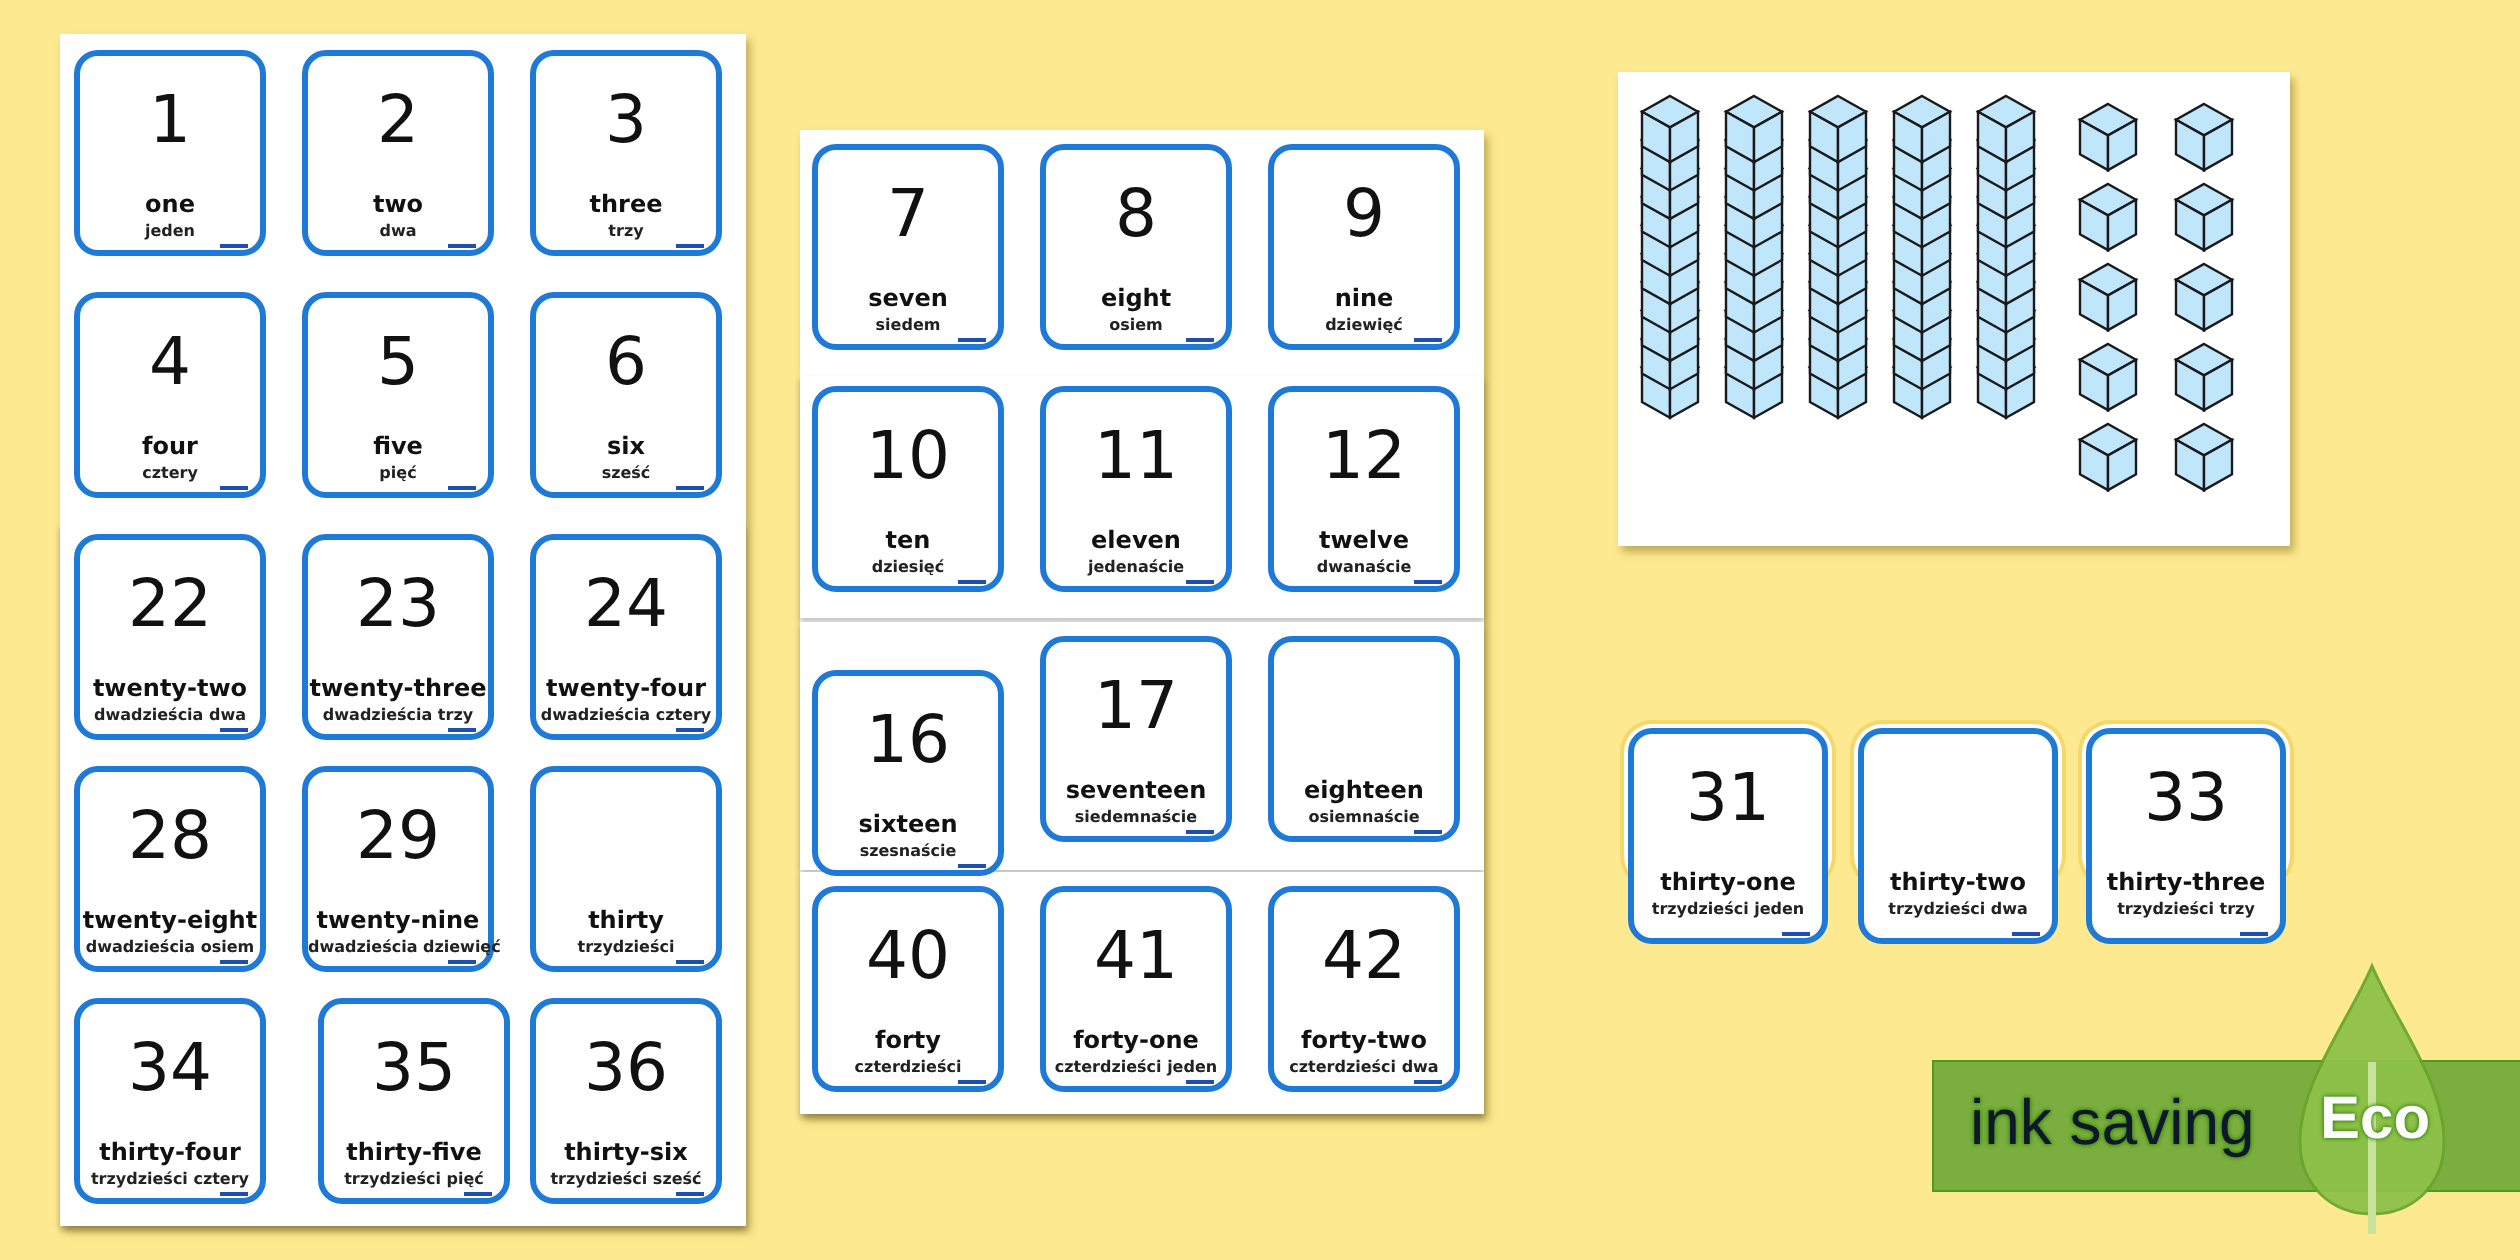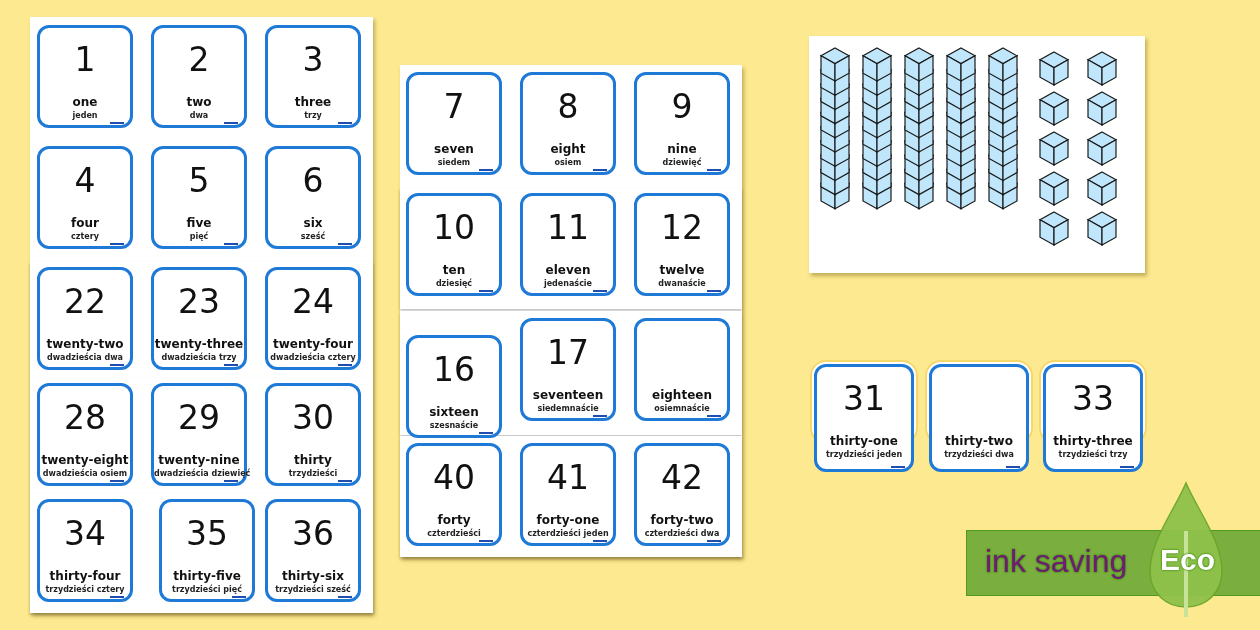--- a/index.html
+++ b/index.html
@@ -51,21 +51,21 @@
     position:absolute; left:809px; top:36px; width:336px; height:237px;
     background:#fff; box-shadow: 2px 3px 4px rgba(120,100,20,0.45);
   }
   .eco {
     position:absolute; left:966px; top:530px; width:294px; height:64px;
     background:#7aae3e; border:1px solid #4f9a1a; border-right:none;
   }
   .eco-text {
     position:absolute; left:18px; top:10px;
     font-family:"Liberation Sans", sans-serif;
-    font-size:32px; color:#701a75; line-height:40px;
+    font-size:32px; color:#0f172a; line-height:40px;
     text-shadow: 0 0 2px #3d8a10, 0 0 2px #3d8a10;
   }
   .leaf {
     position:absolute; left:1148px; top:481px; width:76px; height:150px;
   }
   .eco-label {
     position:absolute; left:1160px; top:540px;
     font-family:"Liberation Sans", sans-serif;
     font-size:30px; font-weight:bold; color:#fff; line-height:40px;
     text-shadow: 0 0 2px #3d8a10, 0 0 2px #3d8a10;
@@ -139,21 +139,20 @@
       <div class="pl">dwadzieścia osiem</div>
       <div class="mark"></div>
     </div>
     <div class="card" style="left: 151px; top: 383px;">
       <div class="num">29</div>
       <div class="en">twenty-nine</div>
       <div class="pl">dwadzieścia dziewięć</div>
       <div class="mark"></div>
     </div>
     <div class="card" style="left: 265px; top: 383px;">
-      <div class="num">30</div>
       <div class="en">thirty</div>
       <div class="pl">trzydzieści</div>
       <div class="mark"></div>
     </div>
     <div class="card" style="left: 37px; top: 499px;">
       <div class="num">34</div>
       <div class="en">thirty-four</div>
       <div class="pl">trzydzieści cztery</div>
       <div class="mark"></div>
     </div>

